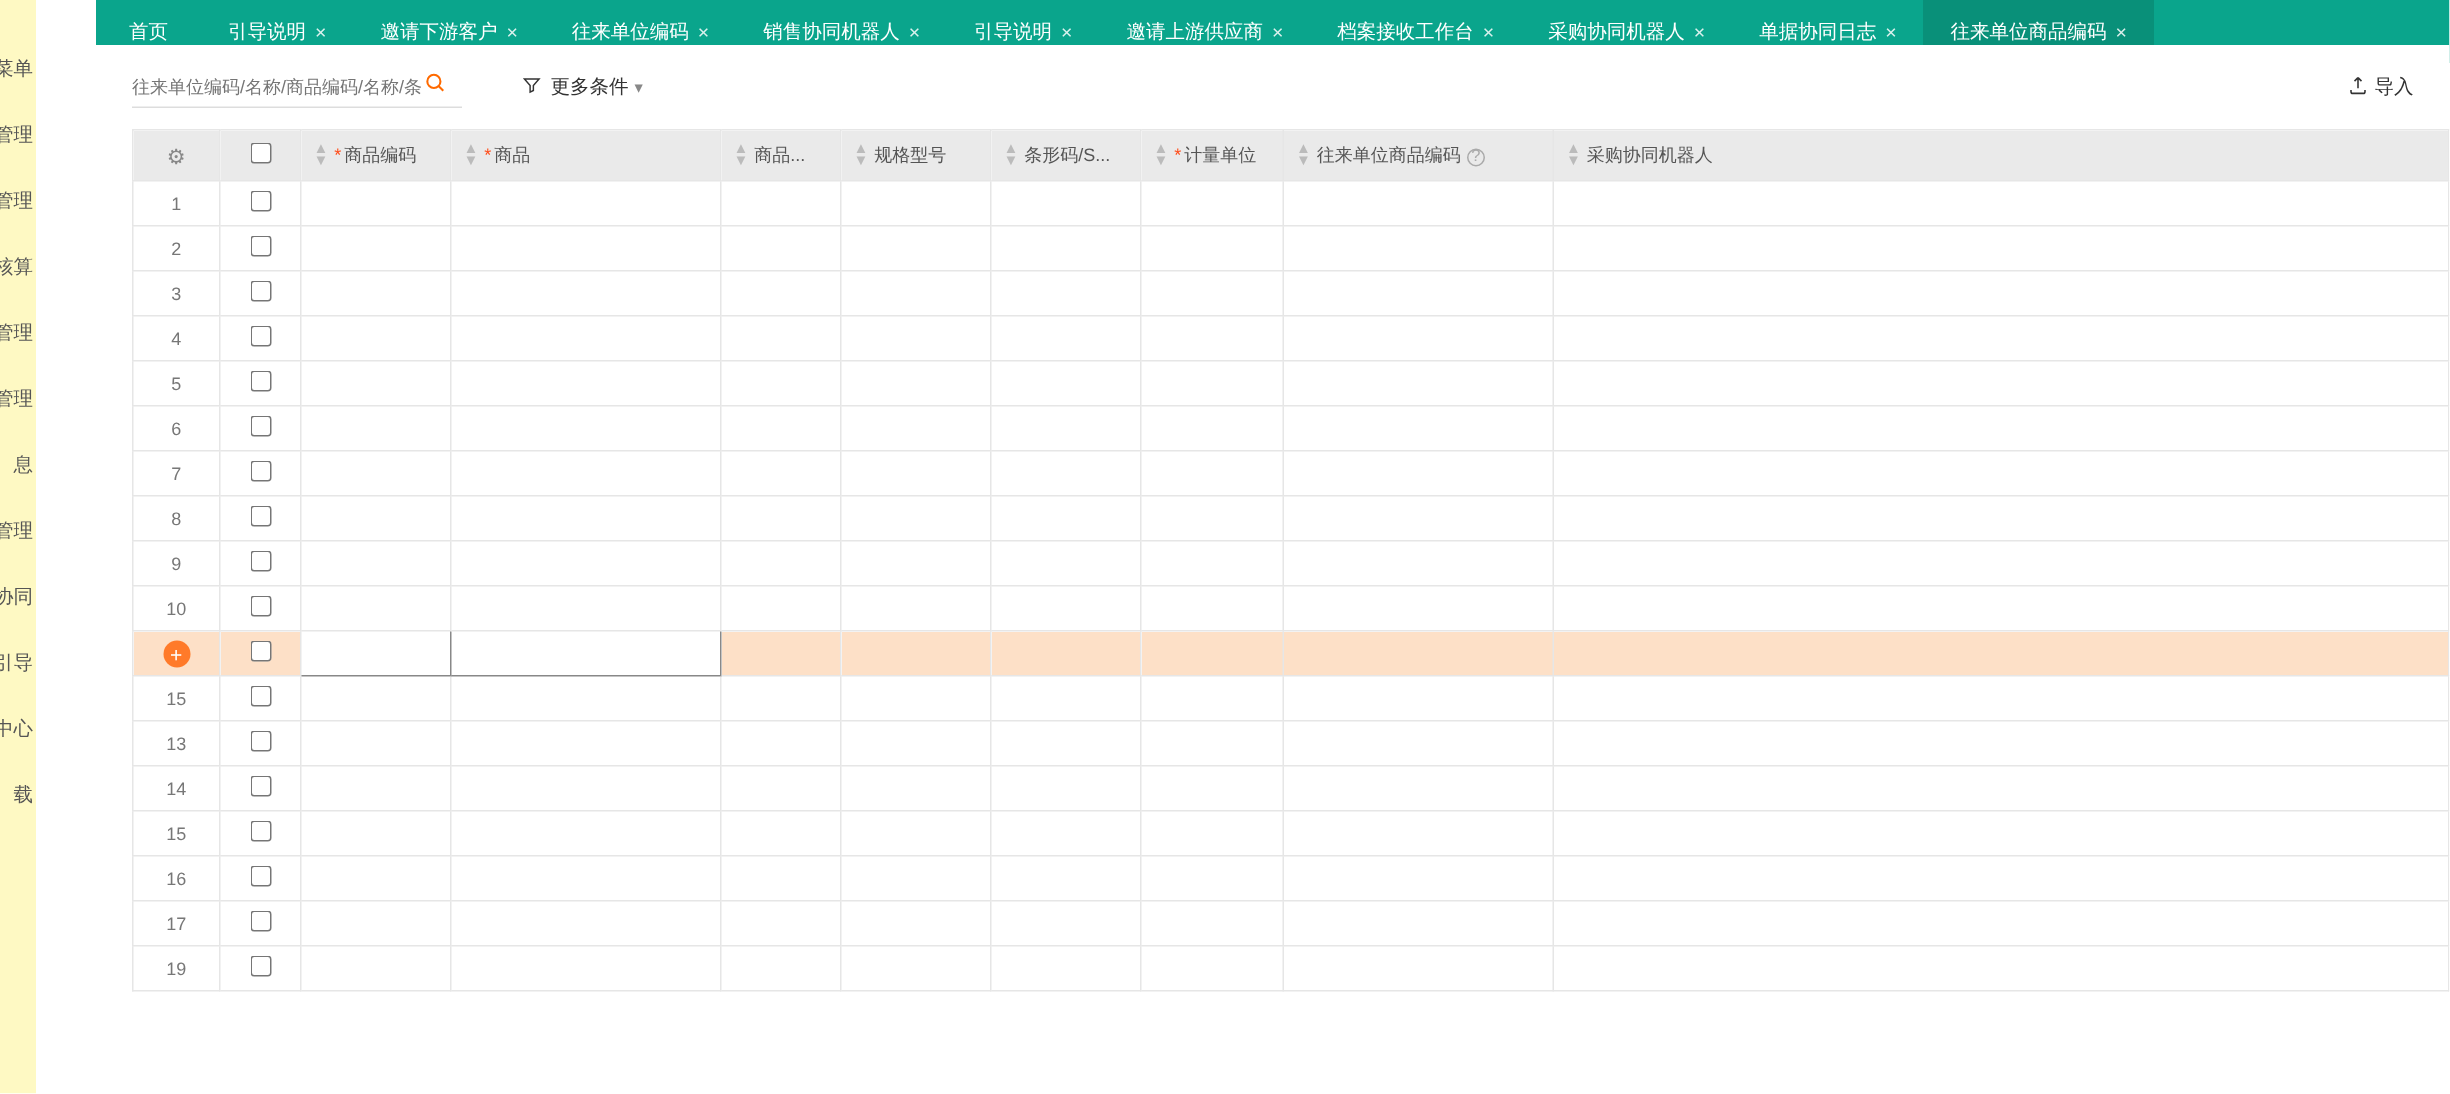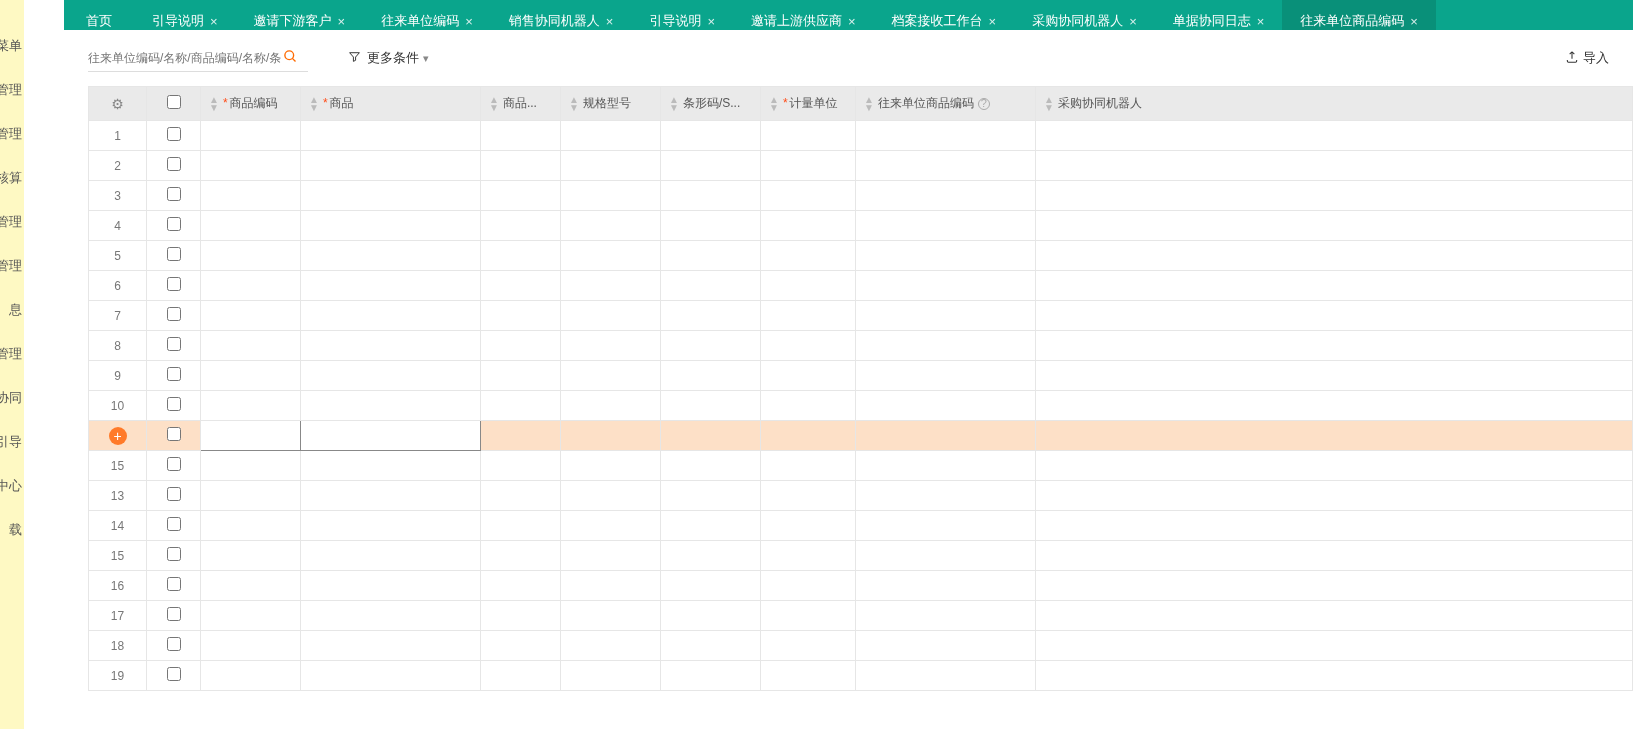--- a/index.html
+++ b/index.html
@@ -371,32 +371,20 @@
             <td></td>
             <td></td>
             <td></td>
             <td></td>
             <td></td>
             <td></td>
             <td></td>
             <td></td>
           </tr>
           <tr>
-            <td class="idx">18</td>
-            <td class="chk"><input type="checkbox" style=""></td>
-            <td></td>
-            <td></td>
-            <td></td>
-            <td></td>
-            <td></td>
-            <td></td>
-            <td></td>
-            <td></td>
-          </tr>
-          <tr>
             <td class="idx">19</td>
             <td class="chk"><input type="checkbox" style=""></td>
             <td></td>
             <td></td>
             <td></td>
             <td></td>
             <td></td>
             <td></td>
             <td></td>
             <td></td>

